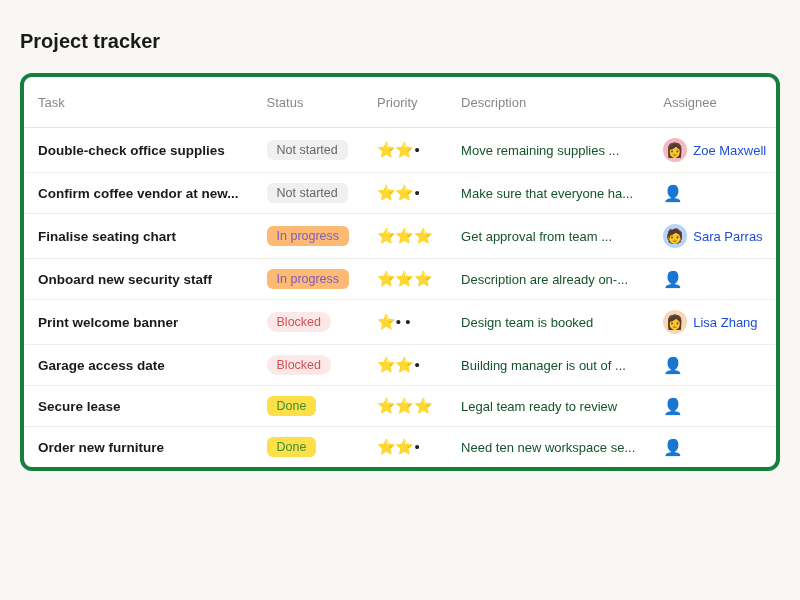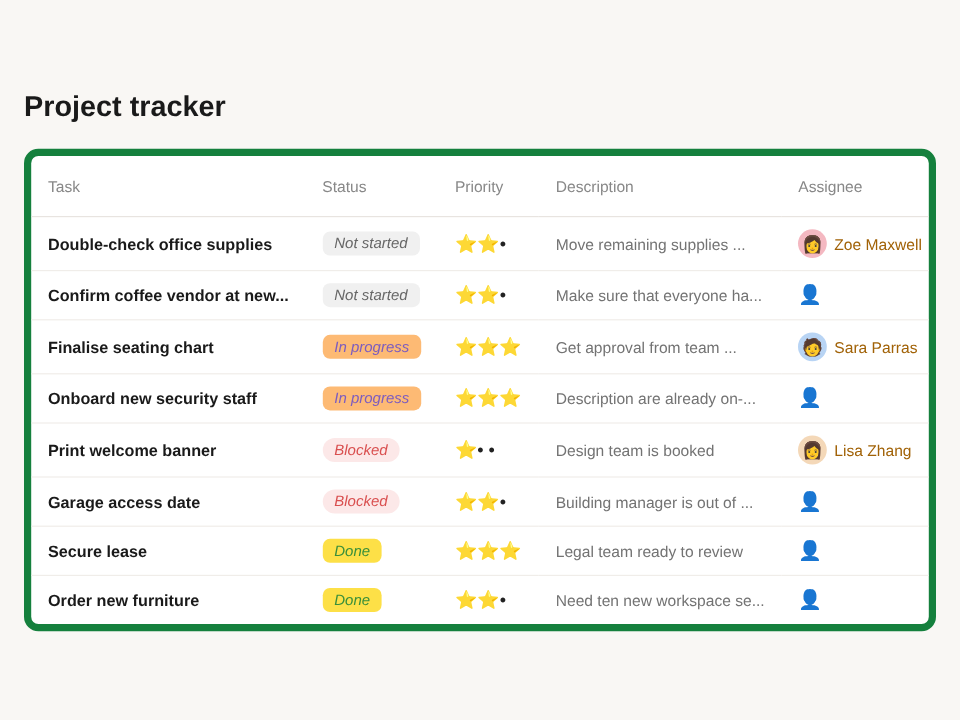--- a/index.html
+++ b/index.html
@@ -9,30 +9,29 @@
       display: flex;
       justify-content: center;
       align-items: flex-start;
       min-height: 600px;
       padding: 30px 20px;
     }
     .container {
       width: 760px;
     }
     .page-title {
-      font-size: 24px;
+      font-size: 20px;
       font-weight: 700;
       color: #1a1a1a;
       margin-bottom: 20px;
-      margin-top: 46px;
     }
     .table-wrapper {
       background: #fff;
       border-radius: 12px;
-      border: 6px solid #15803d;
+      border: 4px solid #15803d;
       overflow: hidden;
     }
     table {
       width: 100%;
       border-collapse: collapse;
     }
     thead tr {
       border-bottom: 1px solid #e8e4e0;
     }
     thead th {
@@ -59,21 +58,20 @@
       color: #1a1a1a;
       white-space: nowrap;
     }
     .status-badge {
       display: inline-block;
       padding: 3px 10px;
       border-radius: 6px;
       font-size: 12.5px;
       font-weight: 500;
       white-space: nowrap;
-      font-style: italic;
     }
     .status-not-started {
       background: #f0f0f0;
       color: #666;
     }
     .status-in-progress {
       background: #fdba74;
       color: #7c5cbf;
     }
     .status-blocked {
@@ -83,21 +81,21 @@
     }
     .status-done {
       background: #fde047;
       color: #3a8f3a;
     }
     .priority-stars {
       font-size: 15px;
       white-space: nowrap;
     }
     .description-text {
-      color: #737373;
+      color: #14532d;
       font-size: 13px;
       white-space: nowrap;
     }
     .assignee-cell {
       display: flex;
       align-items: center;
       gap: 6px;
       white-space: nowrap;
     }
     .assignee-avatar {
@@ -105,21 +103,21 @@
       height: 24px;
       border-radius: 50%;
       font-size: 14px;
       display: flex;
       align-items: center;
       justify-content: center;
       flex-shrink: 0;
     }
     .assignee-name {
       font-size: 13px;
-      color: #a16207;
+      color: #1d4ed8;
     }
     .assignee-icon {
       color: #bbb;
       font-size: 16px;
     }
     .col-task { width: 195px; }
     .col-status { width: 110px; }
     .col-priority { width: 105px; }
     .col-description { width: 200px; }
     .col-assignee { width: 140px; }

